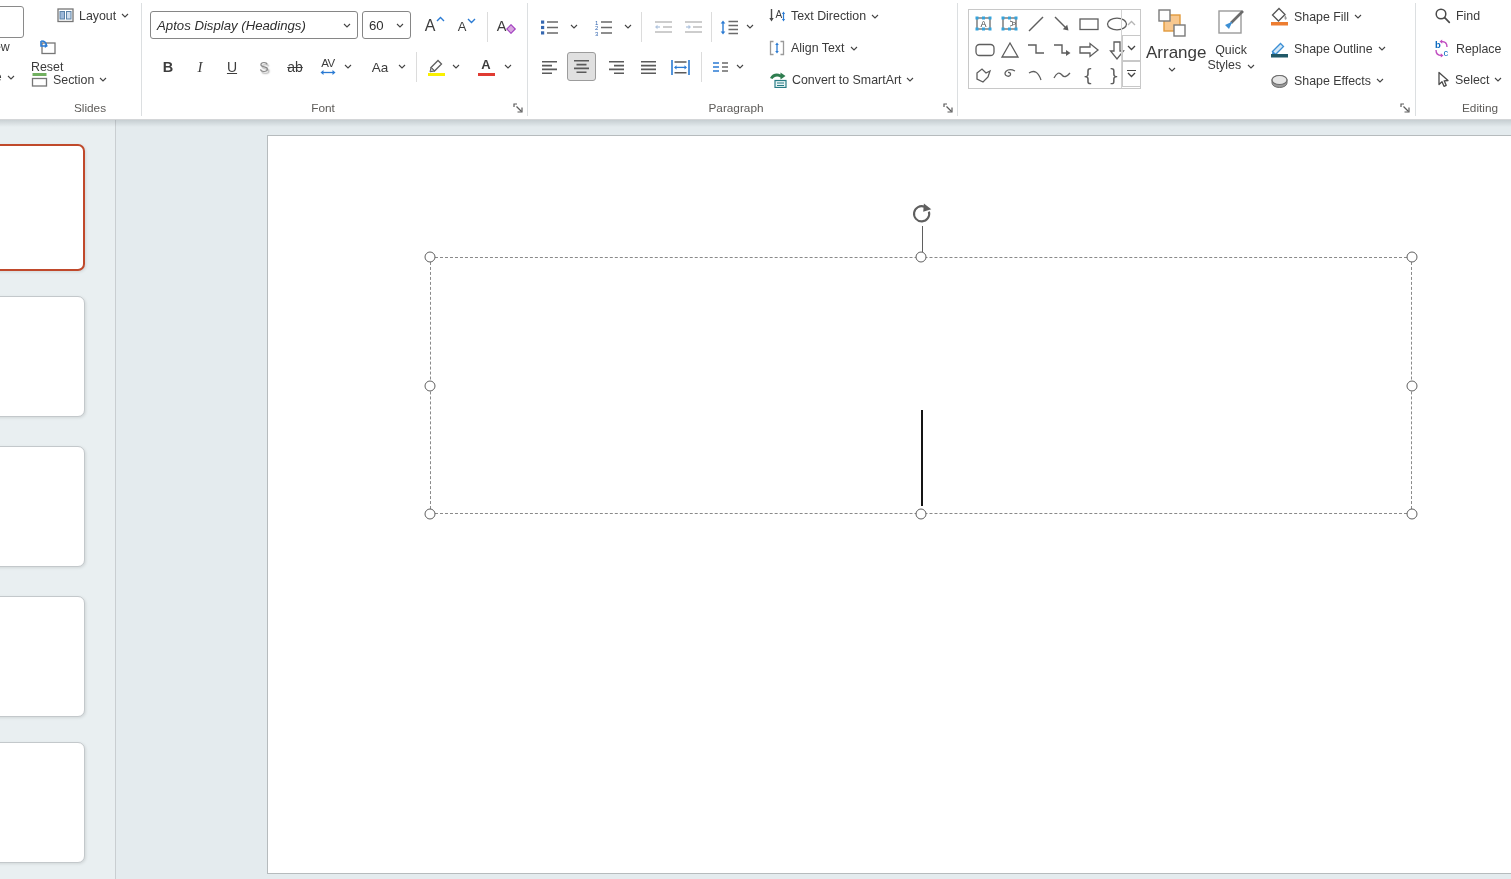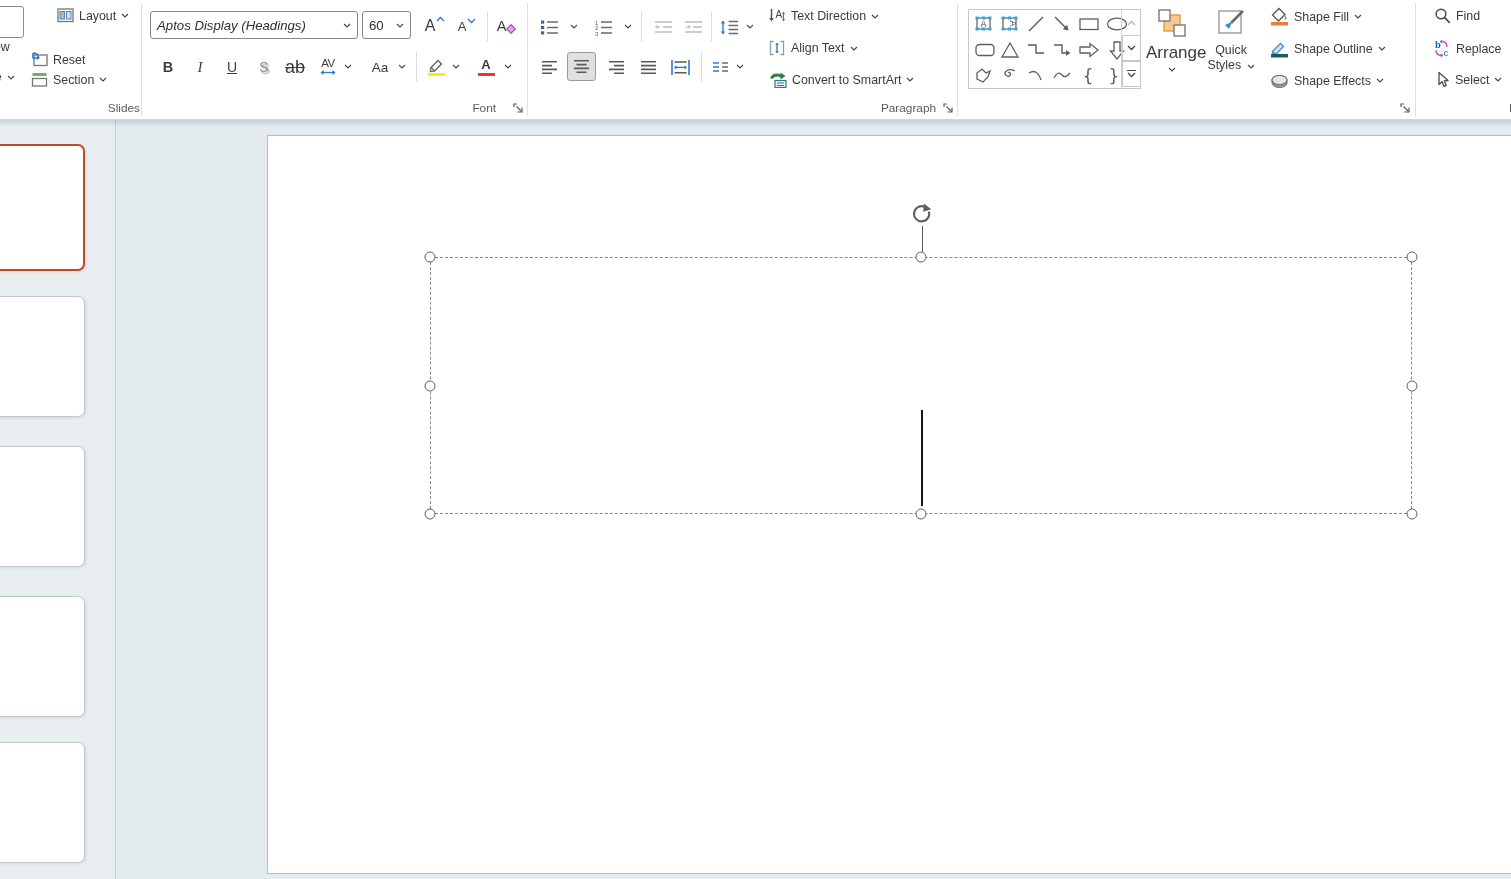--- a/index.html
+++ b/index.html
@@ -3,21 +3,21 @@
 <meta charset="utf-8">
 <style>
   html,body{margin:0;padding:0;}
   #app{position:relative;width:1511px;height:879px;overflow:hidden;background:#fff;
        font-family:"Liberation Sans","DejaVu Sans",sans-serif;color:#3b3b3b;}
   .abs{position:absolute;}
   
   #ribbon{position:absolute;top:0;left:0;width:1511px;height:120px;background:#fff;border-bottom:1px solid #d4d6d8;box-sizing:border-box;}
   .vsep{position:absolute;top:3px;height:113px;width:1px;background:#dcdfe1;}
   .divid{position:absolute;width:1px;background:#dcdcdc;}
-  .glabel{position:absolute;top:101px;font-size:11.8px;color:#5d5b58;text-align:right;}
+  .glabel{position:absolute;top:101px;font-size:11.8px;color:#5d5b58;text-align:center;}
   .btn{position:absolute;display:flex;align-items:center;gap:5px;font-size:12.4px;color:#3b3b3b;white-space:nowrap;cursor:default;}
   .icbtn{position:absolute;display:flex;align-items:center;justify-content:center;}
   .selbtn{background:#e0e0e0;border:1px solid #9c9c9c;border-radius:3px;box-sizing:border-box;}
   .combo{position:absolute;height:28px;border:1px solid #868686;border-radius:3px;background:#fff;
          display:flex;align-items:center;justify-content:space-between;font-size:13.2px;color:#2f2f2f;padding:0 6px;box-sizing:border-box;}
   .launcher{position:absolute;width:15px;height:15px;}
   .ltr{font-weight:bold;font-size:14.5px;color:#3d3d3d;}
   
   #content{position:absolute;top:120px;left:0;width:1511px;height:759px;background:#e4ebee;}
   #thumb-panel{position:absolute;top:0;left:0;width:115px;height:759px;background:#e9eff1;overflow:hidden;}
@@ -57,21 +57,21 @@
       <svg width="17" height="15">
         <rect x="1" y="1" width="15" height="12.5" fill="#fff" stroke="#767676" stroke-width="1.3"></rect>
         <rect x="3" y="3.5" width="4.5" height="7.5" fill="#9db8d9" stroke="#5b82a8" stroke-width="1"></rect>
         <rect x="9.5" y="3.5" width="4.5" height="7.5" fill="#cfdded" stroke="#5b82a8" stroke-width="1"></rect>
       </svg>
       <span>Layout</span>
       <svg width="8" height="5">
           <path d="M1 1l3 3 3-3" fill="none" stroke="#444" stroke-width="1.1"></path>
         </svg>
     </div>
-    <div class="btn" style="left:31px;top:52px;">
+    <div class="btn" style="left:31px;top:40px;flex-direction:column;">
       <svg width="17" height="15">
         <rect x="3" y="3" width="13" height="10.5" fill="#fff" stroke="#767676" stroke-width="1.3"></rect>
         <path d="M7 6 L2 6 L2 1" fill="none" stroke="#2b7bd3" stroke-width="1.6"></path>
         <path d="M2.2 1 C6 1 7.5 3 7.5 6" fill="none" stroke="#2b7bd3" stroke-width="1.6"></path>
         <path d="M9 6 L5.8 8 L5.8 4 Z" fill="#2b7bd3"></path>
       </svg>
       <span>Reset</span>
     </div>
     <div class="btn" style="left:31px;top:72px;">
       <svg width="17" height="15">
@@ -124,21 +124,21 @@
     <div class="icbtn" style="left:188px;top:54px;width:24px;height:26px;">
       <span style="font-family:'Liberation Serif','DejaVu Serif',serif;font-style:italic;font-size:15px;color:#3d3d3d;">I</span>
     </div>
     <div class="icbtn" style="left:220px;top:54px;width:24px;height:26px;">
       <span style="font-size:14px;color:#3d3d3d;text-decoration:underline;">U</span>
     </div>
     <div class="icbtn" style="left:252px;top:54px;width:24px;height:26px;">
       <span style="font-size:14px;color:#8a8a8a;text-shadow:1.5px 1.5px 1.5px rgba(0,0,0,0.35);">S</span>
     </div>
     <div class="icbtn" style="left:282px;top:54px;width:26px;height:26px;">
-      <span style="font-size:18px;color:#3d3d3d;text-decoration:line-through;">ab</span>
+      <span style="font-size:14px;color:#3d3d3d;text-decoration:line-through;">ab</span>
     </div>
     <div class="icbtn" style="left:314px;top:52px;width:28px;height:28px;flex-direction:column;">
       <span style="font-size:11.5px;letter-spacing:-0.5px;color:#3d3d3d;">AV</span>
       <svg width="16" height="7">
         <path d="M3 3.5 H13" stroke="#2b7bd3" stroke-width="1.3"></path>
         <path d="M3.5 1 L0.5 3.5 L3.5 6 Z" fill="#2b7bd3"></path>
           <path d="M12.5 1 L15.5 3.5 L12.5 6 Z" fill="#2b7bd3"></path>
       </svg>
     </div>
     <svg class="abs" style="left:344px;top:64px;" width="8" height="5">

